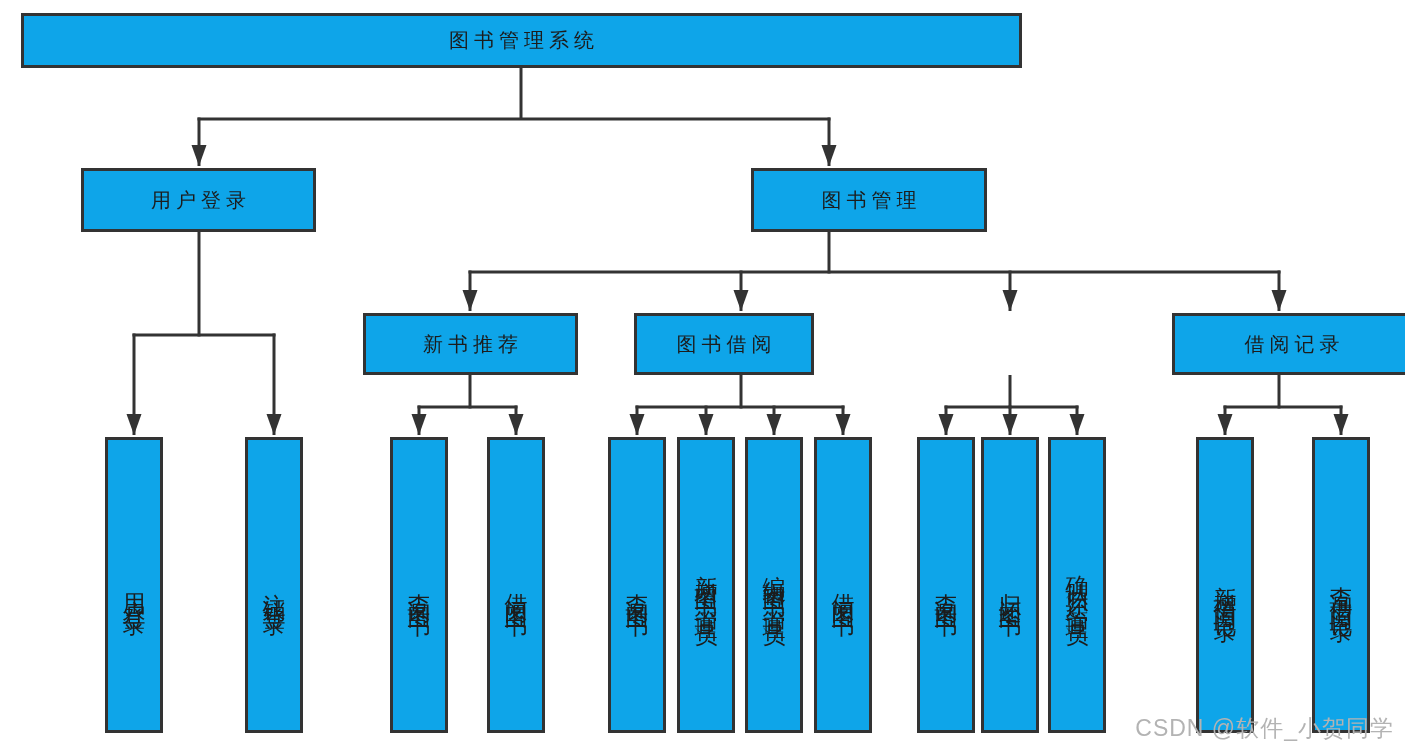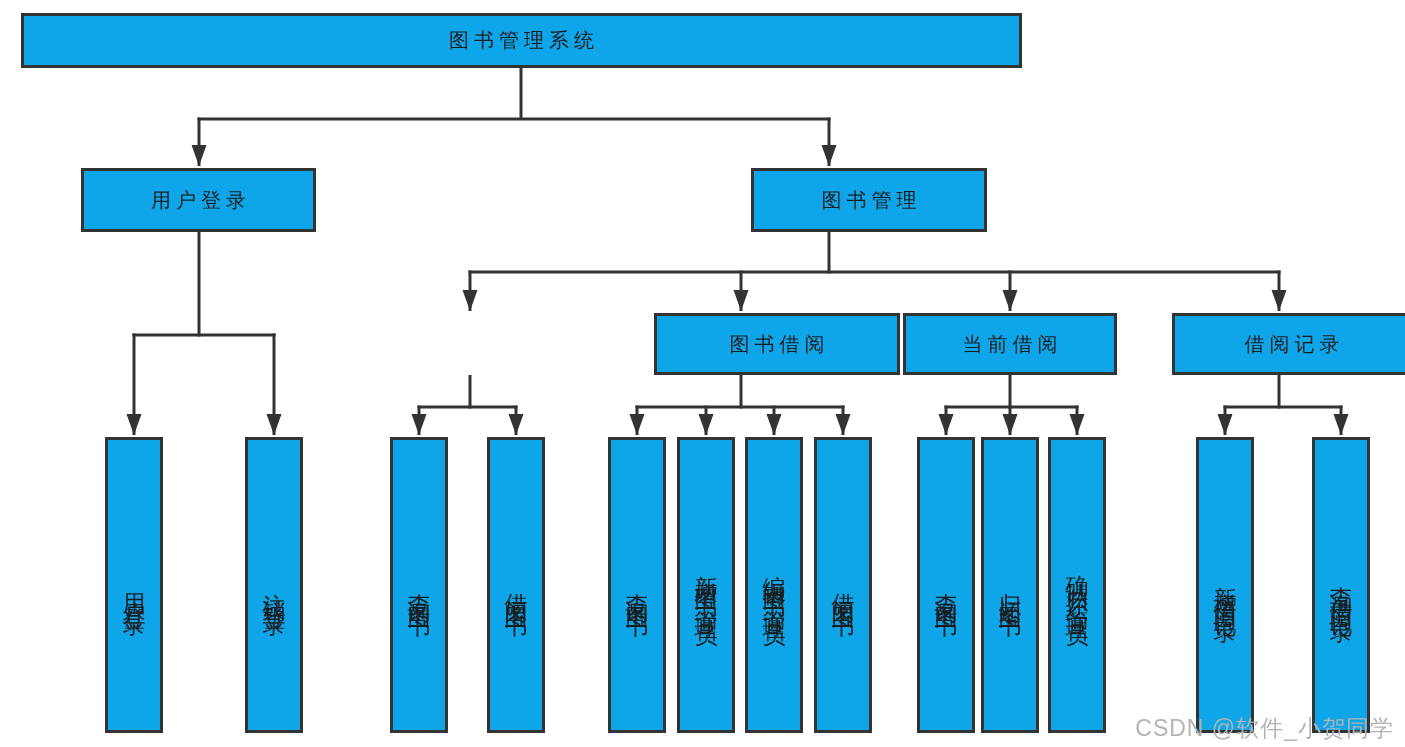--- a/index.html
+++ b/index.html
@@ -116,25 +116,25 @@
     <span>图书管理系统</span>
   </div>
 
   <div class="box h" style="left:81px; top:168px; width:235px; height:64px;">
     <span>用户登录</span>
   </div>
   <div class="box h" style="left:711px; top:168px; width:236px; height:64px;margin-left:40px;">
     <span>图书管理</span>
   </div>
 
-  <div class="box h" style="left:634px; top:313px; width:246px; height:62px;margin-left:20px;">
+  <div class="box h" style="left:363px; top:313px; width:215px; height:62px;">
+    <span>新书推荐</span>
+  </div>
+  <div class="box h" style="left:634px; top:313px; width:180px; height:62px;">
     <span>图书借阅</span>
-  </div>
-  <div class="box h" style="left:903px; top:313px; width:214px; height:62px;">
-    <span>当前借阅</span>
   </div>
   <div class="box h" style="left:1172px; top:313px; width:240px; height:62px;">
     <span>借阅记录</span>
   </div>
 
   <div class="box v" style="left:105px; top:437px; width:58px; height:296px;">
     <span>用户登录</span>
   </div>
   <div class="box v" style="left:245px; top:437px; width:58px; height:296px;">
     <span>注销登录</span>

